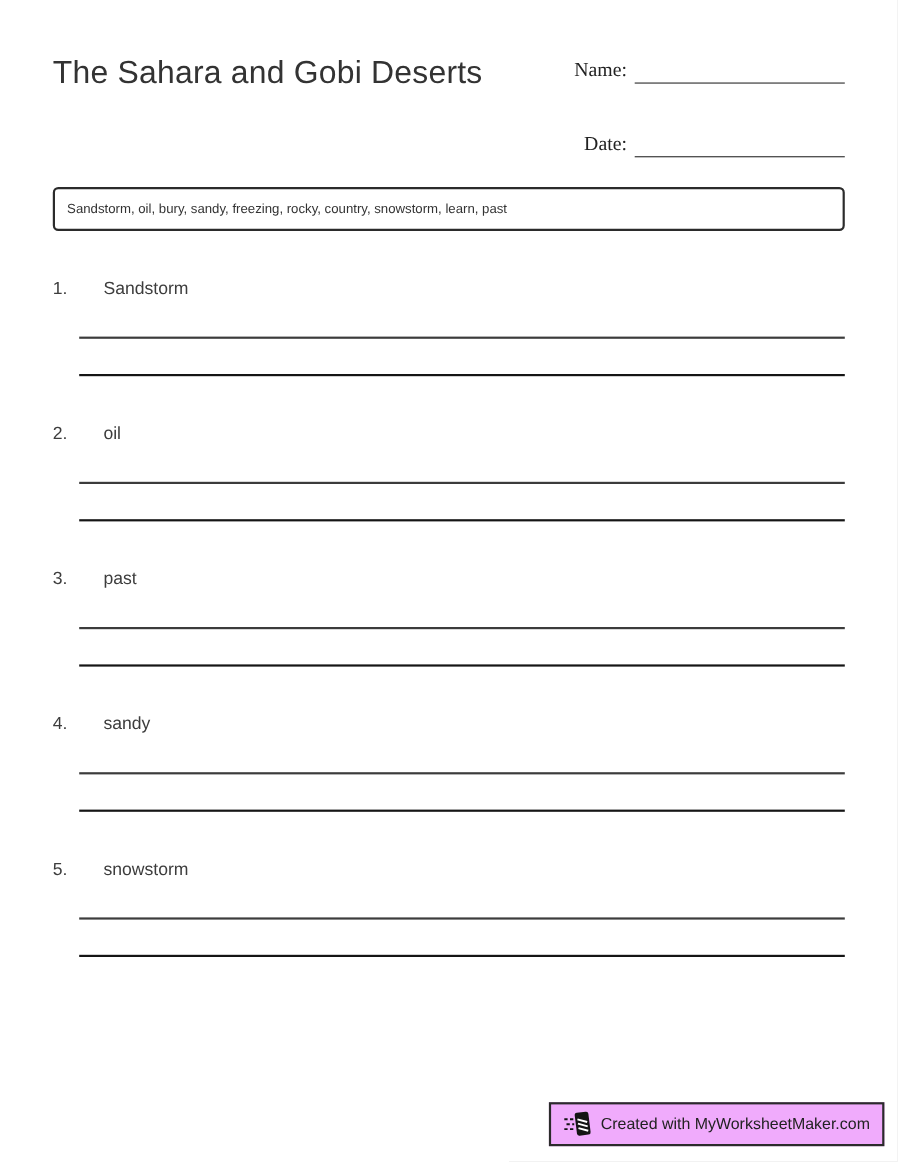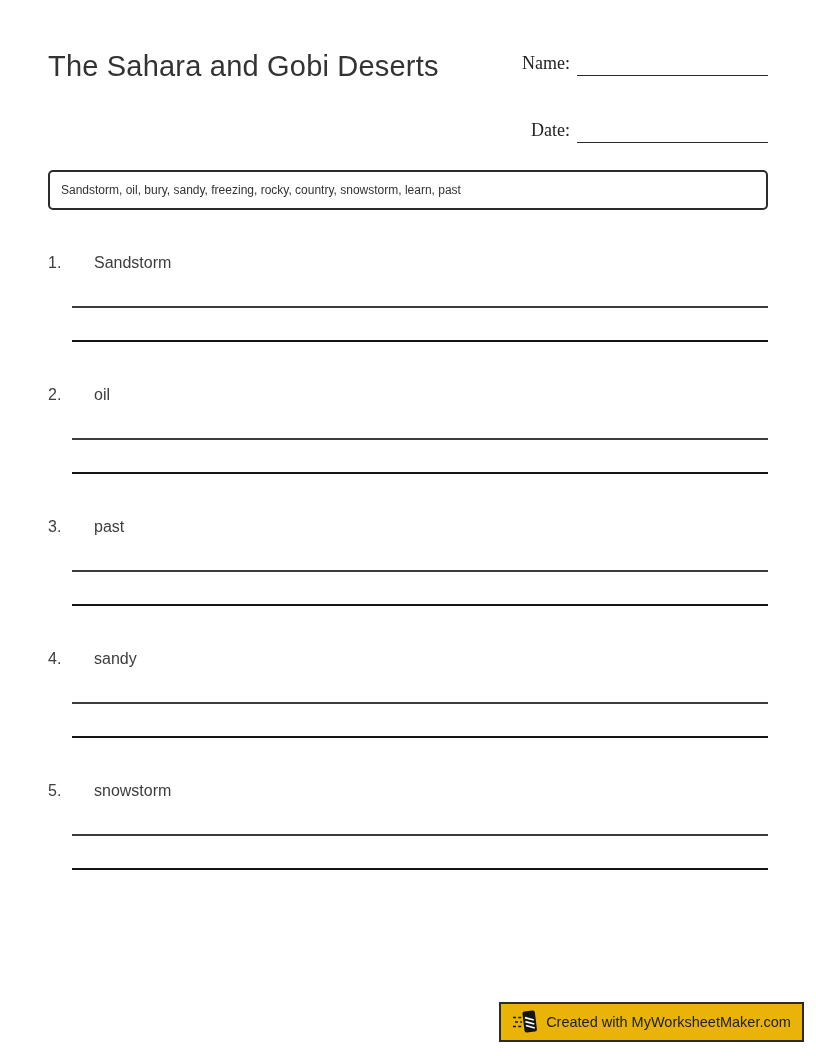--- a/index.html
+++ b/index.html
@@ -98,21 +98,21 @@
   .answer-line.bottom { top: 89px; border-top: 2px solid var(--line-bottom, #151515); }
 
   
   .footer-badge {
     position: absolute;
     left: 499px;
     top: 1002px;
     width: 305px;
     height: 40px;
     border: 2px solid var(--box-border, #2b2b2b);
-    background: #eab308;
+    background: #f0abfc;
     display: flex;
     align-items: center;
     justify-content: center;
     gap: 7px;
   }
   .footer-text {
     font-size: 14.5px;
     color: #222222;
     white-space: nowrap;
   }

